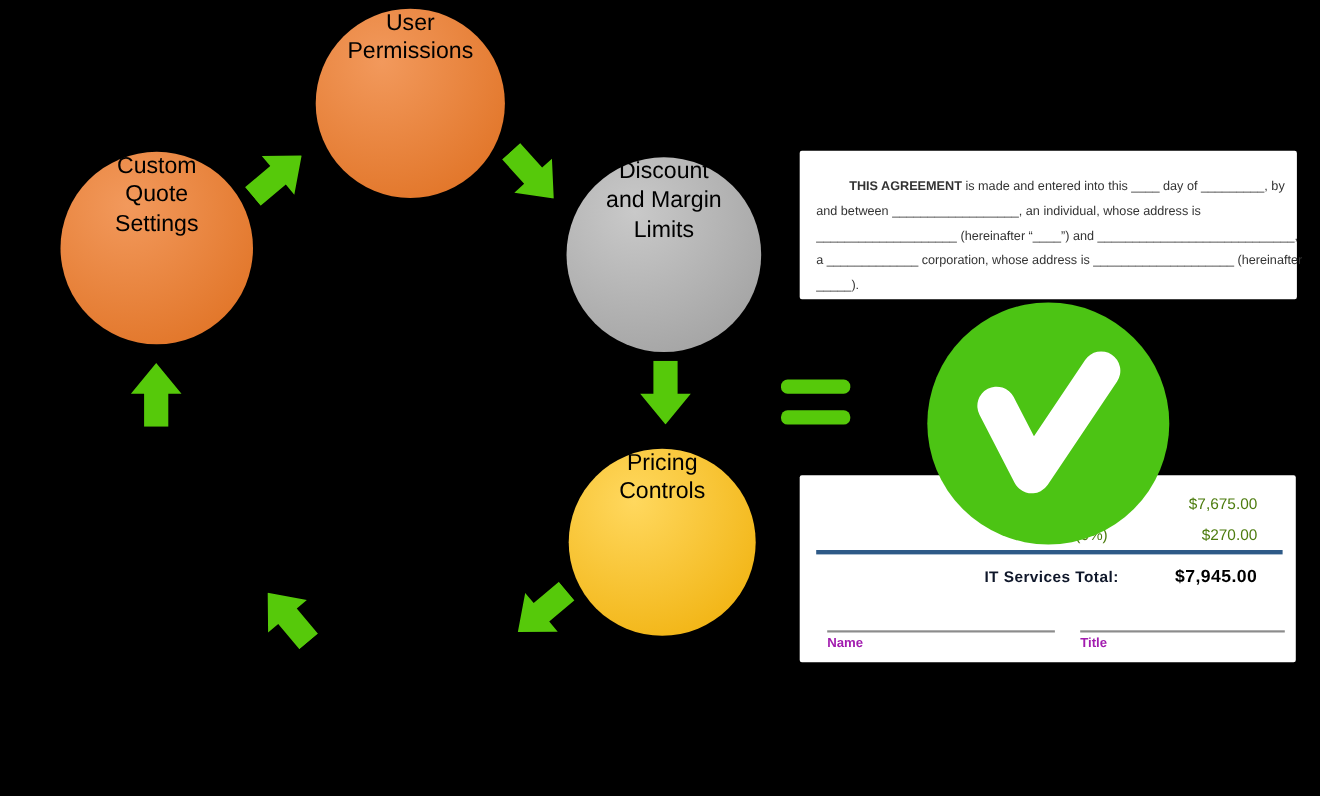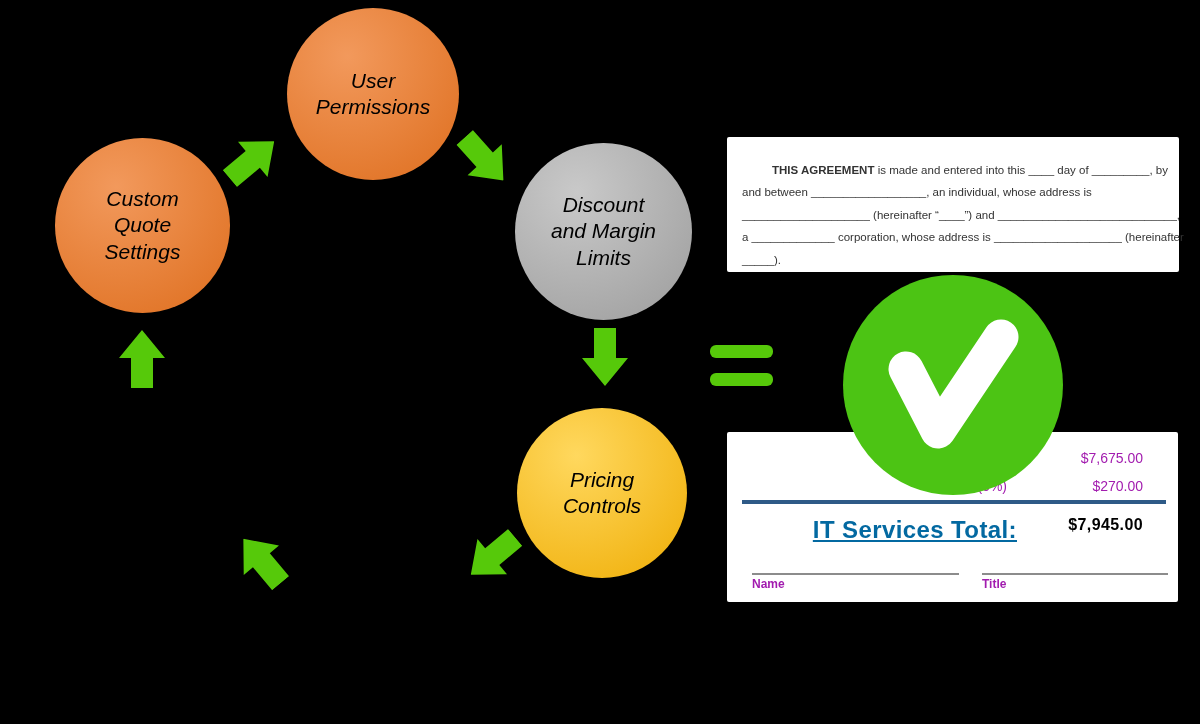--- a/index.html
+++ b/index.html
@@ -1,20 +1,20 @@
 <!DOCTYPE html>
 <html><head>
 <meta charset="utf-8">
 <style>
   html,body{margin:0;padding:0;background:#000;}
   .canvas{position:relative;width:1200px;height:724px;background:#000;overflow:hidden;
           font-family:"Liberation Sans",sans-serif;}
 
   
-  .circle{position:absolute;border-radius:50%;display:flex;align-items:center;justify-content:center;font-style:italic;}
+  .circle{position:absolute;border-radius:50%;display:flex;align-items:flex-start;justify-content:center;}
   .circle-label{white-space:pre-line;text-align:center;color:#000;font-size:21px;line-height:1.25;}
   #c-cqs{left:55px;top:138px;width:175px;height:175px;}
   #c-up {left:287px;top:8px;width:172px;height:172px;}
   #c-dml{left:515px;top:143px;width:177px;height:177px;}
   #c-pc {left:517px;top:408px;width:170px;height:170px;}
   #c-ar {left:288px;top:540px;width:177px;height:177px;}
   #c-le {left:57px;top:402px;width:172px;height:172px;}
 
   
   .arrow{position:absolute;width:58px;height:50px;}
@@ -32,26 +32,26 @@
   .equals-bar + .equals-bar{margin-top:15px;}
 
   
   .doc{position:absolute;background:#fff;border-radius:2px;}
   .agreement{left:727px;top:137px;width:452px;height:135px;padding-top:22px;box-sizing:border-box;}
   .agr-line{white-space:nowrap;font-size:11.5px;line-height:22.4px;color:#333;padding:0 15px;}
   .agr-line .b{font-weight:bold;}
   .agr-indent{text-indent:30px;}
 
   .invoice{left:727px;top:432px;width:451px;height:170px;}
-  .inv-amount,.inv-label{position:absolute;font-size:14px;color:#a21caf;}
+  .inv-amount,.inv-label{position:absolute;font-size:14px;color:#4d7c0f;}
   .inv-r1{right:35px;top:18px;}
   .inv-r2l{right:171px;top:46px;}
   .inv-r2a{right:35px;top:46px;}
   .inv-rule{position:absolute;left:15px;top:68px;width:424px;height:3.5px;background:#2E5A87;}
-  .inv-total-label{position:absolute;right:161px;top:84px;font-size:24px;font-weight:bold;color:#0369a1;letter-spacing:.4px;text-decoration:underline;}
+  .inv-total-label{position:absolute;right:161px;top:84px;font-size:14px;font-weight:bold;color:#0f172a;letter-spacing:.4px;}
   .inv-total-amount{position:absolute;right:35px;top:84px;font-size:16px;font-weight:bold;color:#000000;letter-spacing:.4px;}
   .sig-line{position:absolute;top:141px;height:2px;background:#8c8c8c;}
   .sig-line.left{left:25px;width:207px;}
   .sig-line.right{left:255px;width:186px;}
   .sig-label{position:absolute;top:145px;font-size:12px;font-weight:bold;color:#a21caf;}
   .sig-label.left{left:25px;}
   .sig-label.right{left:255px;}
 
   
   .check-circle{position:absolute;left:843px;top:275px;width:220px;height:220px;border-radius:50%;z-index:5;}

